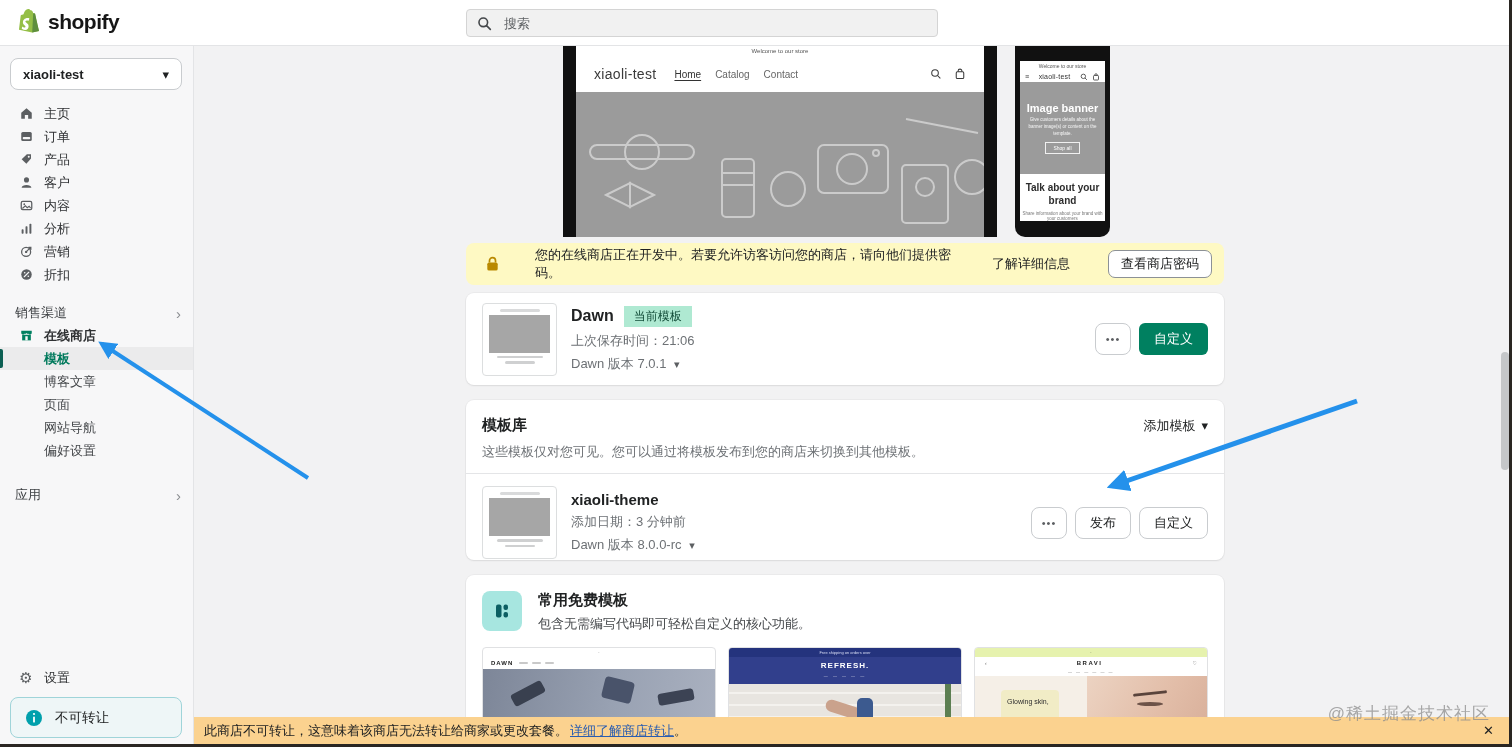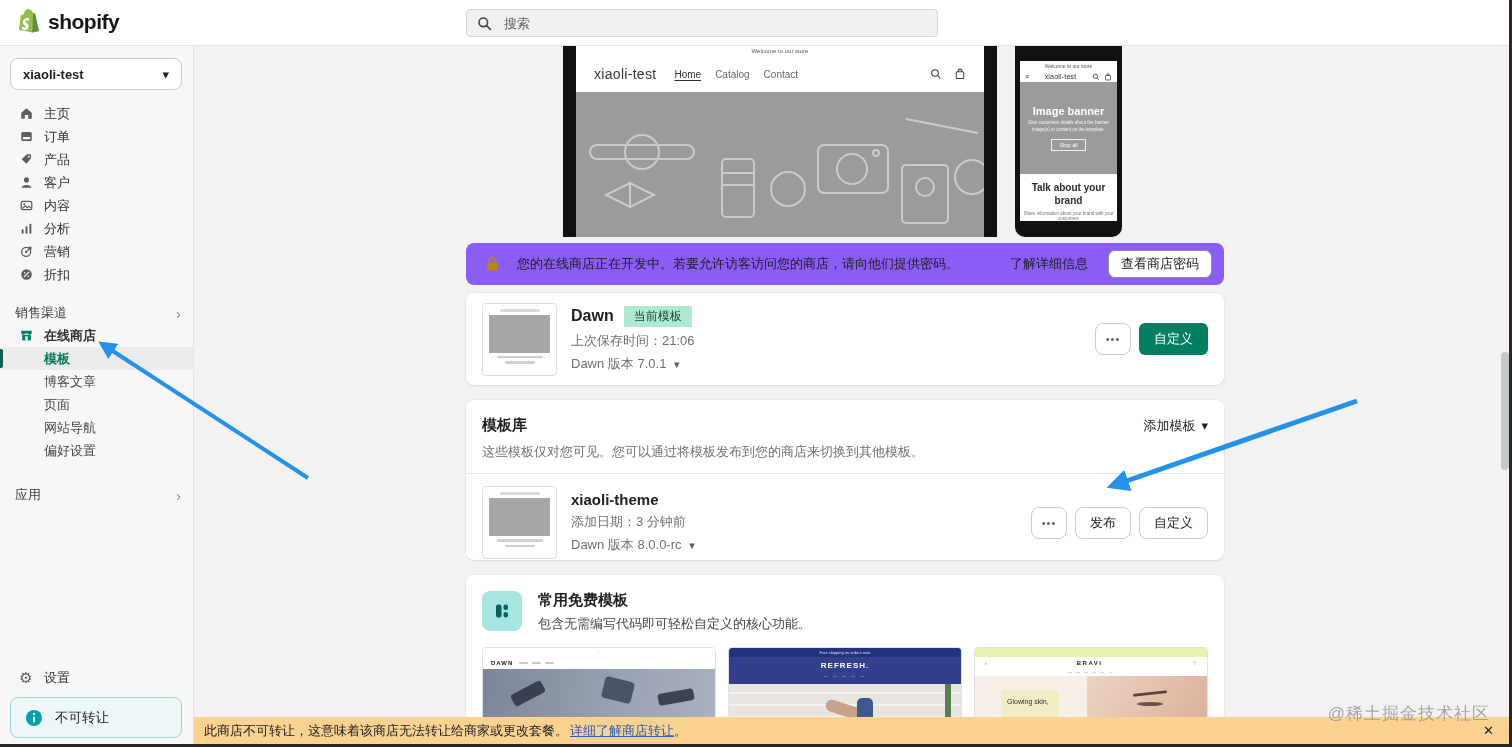--- a/index.html
+++ b/index.html
@@ -57,38 +57,38 @@
                      padding:0 13px; }
   .site { background:#fff; height:100%; overflow:hidden; display:flex; flex-direction:column; }
   .site-announce { font-size:6px; color:#555; text-align:center; padding:3px 0 2px; }
   .site-header { display:flex; align-items:center; height:36px; padding:0 18px; gap:18px; }
   .site-logo { font-size:14px; color:#3a3a3a; letter-spacing:0.3px; }
   .site-nav { display:flex; gap:14px; font-size:10px; color:#666; }
   .site-nav .u { text-decoration:underline; text-underline-offset:2px; color:#333; }
   .site-icons { margin-left:auto; display:flex; gap:12px; align-items:center; }
   .hero { flex:1; background:#9b9b9b; position:relative; overflow:hidden; }
 
-  .mobile-preview { position:absolute; left:821px; top:-1px; width:107px; height:192px; background:#111;
+  .mobile-preview { position:absolute; left:821px; top:-1px; width:95px; height:192px; background:#111;
                     border-radius:0 0 10px 10px; padding:16px 5px; }
   .mscreen { background:#fff; height:100%; overflow:hidden; display:flex; flex-direction:column; }
   .m-announce { font-size:5px; color:#555; text-align:center; padding:2px 0; }
   .m-header { display:flex; align-items:center; height:14px; padding:0 5px; font-size:7px; color:#333; }
   .m-header .mlogo { flex:1; text-align:center; font-size:7px; letter-spacing:0.2px; }
   .m-banner { height:112px; background:#9b9b9b; color:#fff; display:flex; flex-direction:column;
               align-items:center; justify-content:center; text-align:center; padding:0 6px; gap:3px; }
   .m-banner .mb-title { font-size:11px; font-weight:600; }
   .m-banner .mb-text { font-size:4.5px; line-height:1.5; opacity:0.92; }
   .m-banner .mb-btn { font-size:5px; border:1px solid rgba(255,255,255,0.85); padding:2px 7px; margin-top:2px; }
   .m-brand { flex:1; background:#fff; text-align:center; padding-top:8px; }
   .m-brand .mbr-title { font-size:10px; font-weight:600; color:#2c2c2c; line-height:1.25; }
   .m-brand .mbr-text { font-size:4.5px; color:#777; margin-top:4px; }
 
   
-  .pw-banner { position:absolute; left:272px; top:197px; width:758px; height:42px; background:#8b5cf6;
-               border-radius:8px; display:flex; align-items:center; padding:0 12px 0 18px; gap:16px; }
+  .pw-banner { position:absolute; left:272px; top:197px; width:758px; height:42px; background:#fef9c3;
+               border-radius:8px; display:flex; align-items:center; padding:0 12px 0 18px; gap:34px; }
   .pw-text { font-size:13px; color:#202223; flex:1; }
   .pw-link { font-size:13px; color:#202223; cursor:pointer; white-space:nowrap; margin-right:4px; }
   .pw-btn { background:#fff; border:1px solid #8c9196; border-radius:7px; height:28px; padding:0 12px;
             font-size:13px; color:#202223; cursor:pointer; font-family:inherit; white-space:nowrap; }
 
   
   .card { position:absolute; left:272px; width:758px; background:#fff; border-radius:8px;
           box-shadow:0 1px 2px rgba(0,0,0,0.07), 0 0 0 1px rgba(0,0,0,0.03); }
 
   .mini-thumb { width:75px; height:73px; background:#fff; border:1px solid #dcdedf; border-radius:4px;

